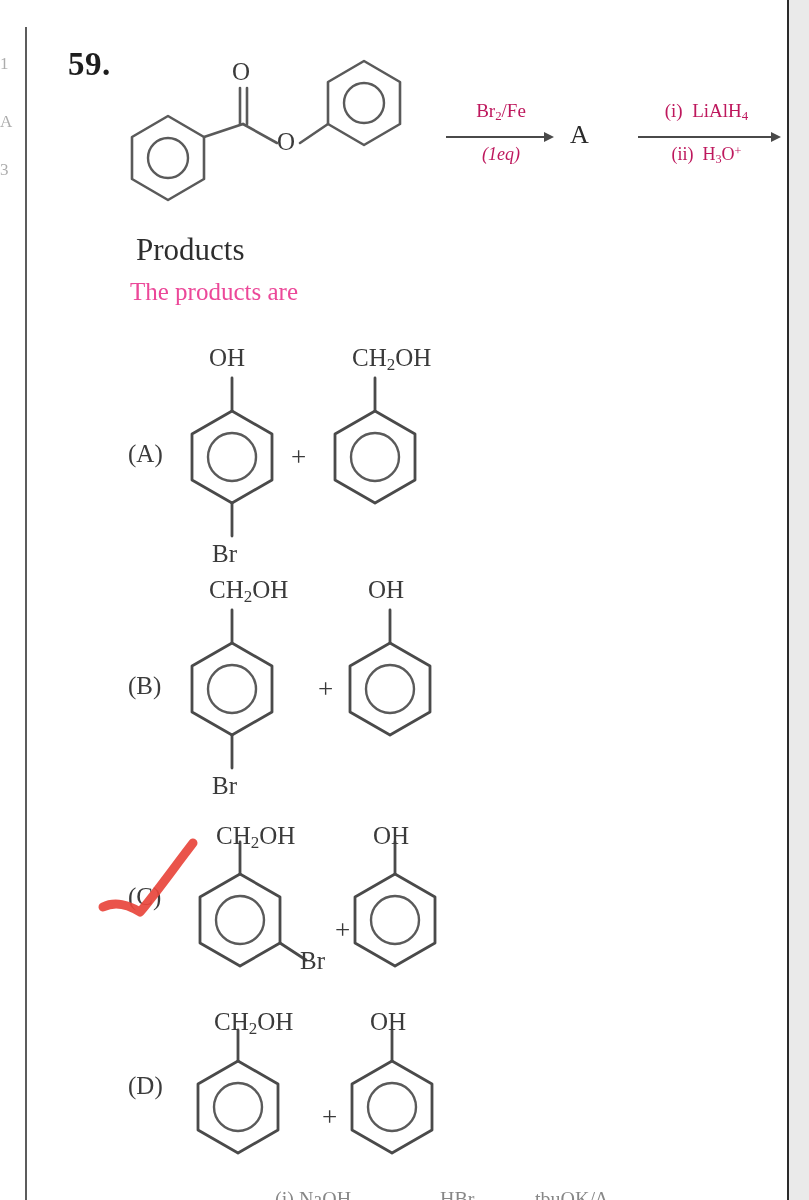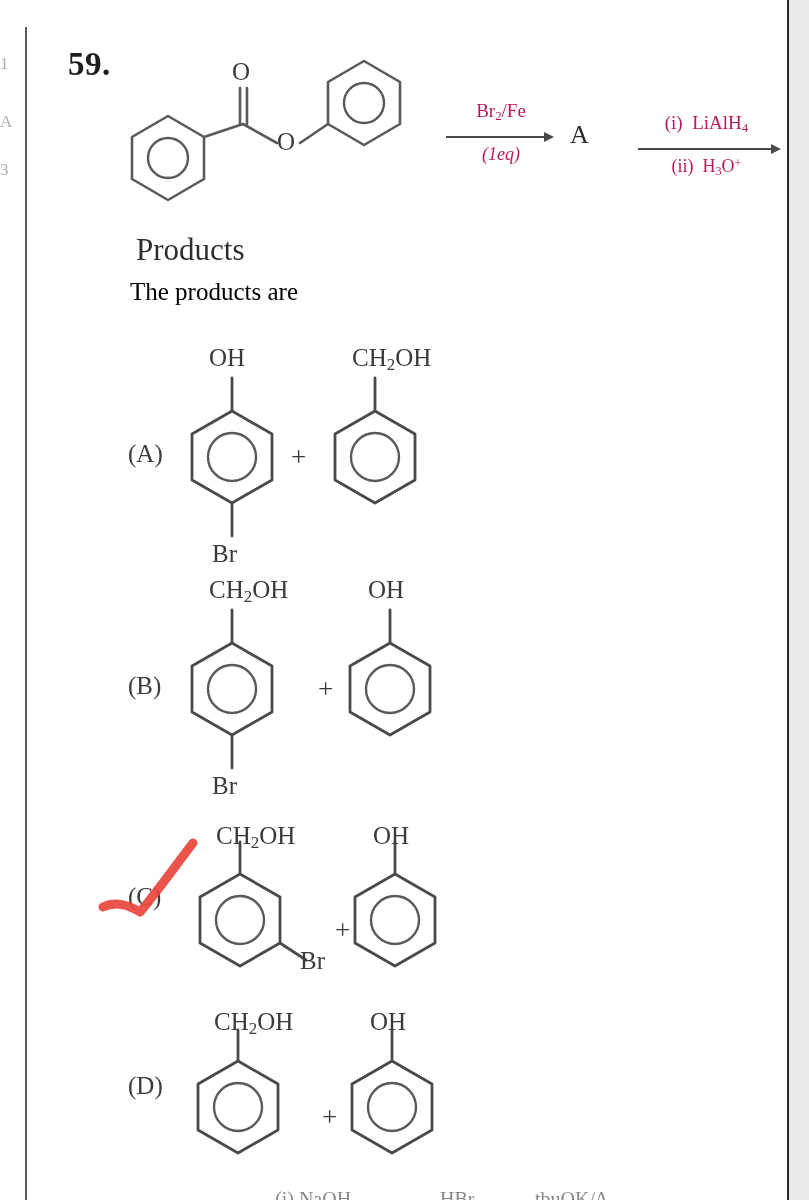--- a/index.html
+++ b/index.html
@@ -70,21 +70,21 @@
     white-space: nowrap;
   }
   .products-word {
     left: 136px; top: 232px;
     font-size: 31px;
     color: #2e2e2e;
   }
   .products-are {
     left: 130px; top: 278px;
     font-size: 25px;
-    color: #000000;
+    color: #ec4899;
   }
   .opt-label {
     position: absolute;
     font-size: 25px;
     color: #3c3c3c;
     white-space: nowrap;
   }
   .inter-A {
     position: absolute;
     font-size: 26px;
@@ -206,21 +206,21 @@
 
   <div class="arrow-block" style="left:446px; top:100px; width:110px; height:70px;">
     <div class="reagent-top" style="left:0px; top:0px; width:110px;">Br<sub>2</sub>/Fe</div>
     <div class="arrow-line" style="left:0px; top:36px; width:100px;"></div>
     <div class="arrow-head" style="left:98px; top:32px;"></div>
     <div class="reagent-bot" style="left:0px; top:44px; width:110px;font-style:italic;">(1eq)</div>
   </div>
 
   <div class="inter-A" style="left:570px; top:120px;">A</div>
 
-  <div class="arrow-block" style="left:634px; top:112px; width:150px; height:70px;">
+  <div class="arrow-block" style="left:634px; top:100px; width:150px; height:70px;">
     <div class="reagent-top" style="left:0px; top:0px; width:145px;">(i)&nbsp; LiAlH<sub>4</sub></div>
     <div class="arrow-line" style="left:4px; top:36px; width:135px;"></div>
     <div class="arrow-head" style="left:137px; top:32px;"></div>
     <div class="reagent-bot" style="left:0px; top:44px; width:145px;">(ii)&nbsp; H<sub>3</sub>O<sup>+</sup></div>
   </div>
 
   <div class="txt products-word">Products</div>
   <div class="txt products-are">The products are</div>
 
   <div class="opt-label" style="left:128px; top:440px;">(A)</div>

